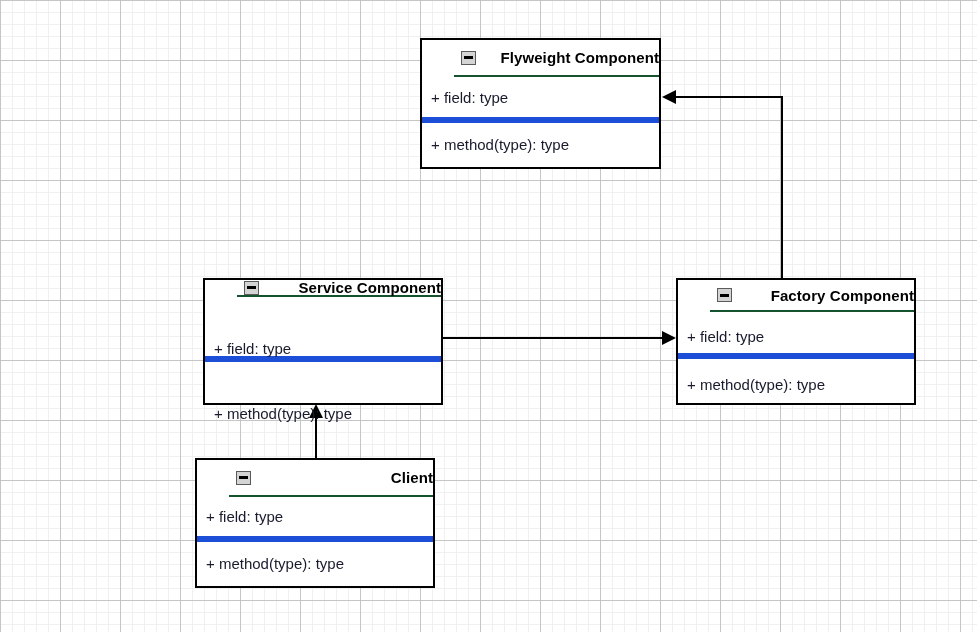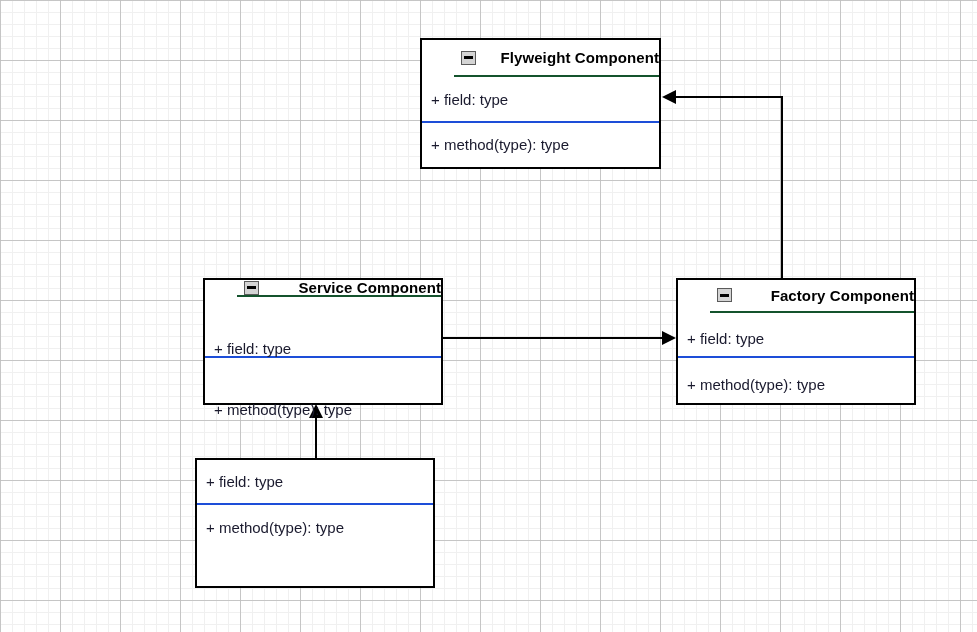--- a/index.html
+++ b/index.html
@@ -81,21 +81,21 @@
   .uml-section {
     box-sizing: border-box;
     display: flex;
     align-items: center;
     padding-left: 9px;
     font-size: 15px;
     color: #1a1a2e;
     line-height: 1;
   }
   .uml-section.with-divider {
-    border-bottom: 2px solid #1d4ed8;
+    border-bottom: 6px solid #1d4ed8;
   }
 
   
   .conn-line {
     position: absolute;
     background: #000000;
   }
   .conn-h { height: 2px; }
   .conn-v { width: 2px; }
 
@@ -168,20 +168,24 @@
     </div>
     <div class="uml-section with-divider" style="height:44px;">
       <span>+ field: type</span>
     </div>
     <div class="uml-section" style="height:43px;">
       <span>+ method(type): type</span>
     </div>
   </div>
 
   <div class="uml-class" style="left:195px; top:458px; width:240px; height:130px;">
+    <div class="uml-header" style="height:38px;">
+      <span class="collapse-icon"></span>
+      <span class="uml-title">Client</span>
+    </div>
     <div class="uml-section with-divider" style="height:45px;">
       <span>+ field: type</span>
     </div>
     <div class="uml-section" style="height:45px;">
       <span>+ method(type): type</span>
     </div>
   </div>
 
 </div>
 

